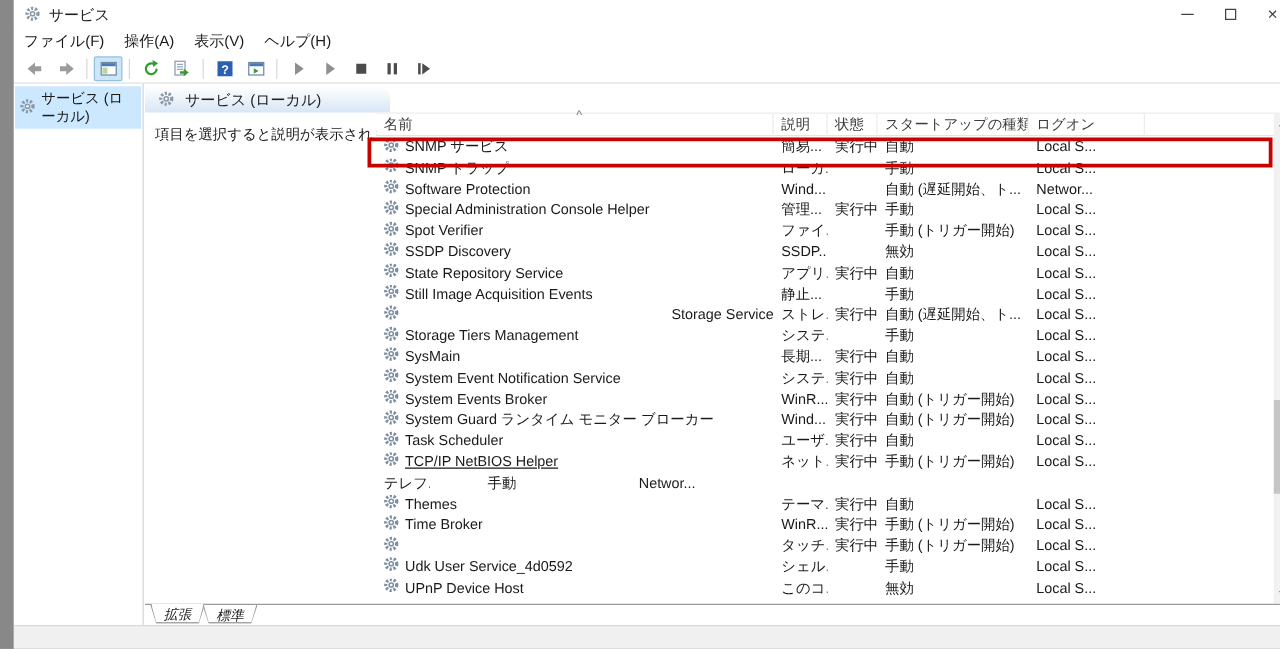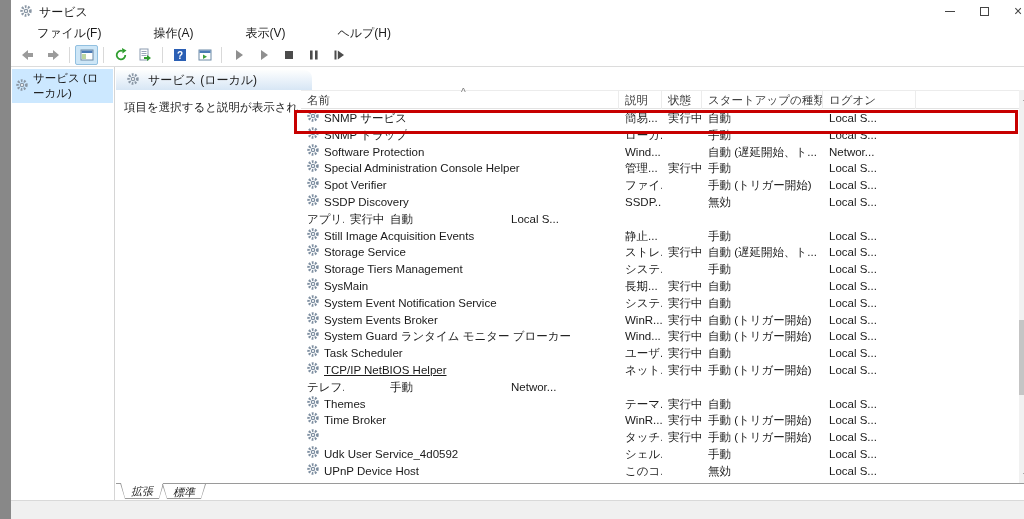--- a/index.html
+++ b/index.html
@@ -13,21 +13,21 @@
   #titlebar { position:absolute; left:0; top:0; width:1024px; height:22px; background:#fff; }
   #title-icon { position:absolute; left:8px; top:4px; width:14px; height:14px; }
   #title-text { position:absolute; left:28px; top:4px; font-size:12px; }
   .winctl { position:absolute; top:0; width:34px; height:22px; display:flex; align-items:center; justify-content:center; color:#444; cursor:default; }
   #btn-min  { right:68px; } #btn-max { right:34px; } #btn-close { right:0; }
   #btn-min span { display:block; width:10px; border-top:1px solid #444; }
   #btn-max span { display:block; width:9px; height:9px; border:1px solid #444; }
   #btn-close { font-size:14px; }
   
   #menubar { position:absolute; left:0; top:22px; width:1024px; height:22px; background:#fff; display:flex; align-items:center; }
-  .menu-item { padding:0 26px; height:22px; line-height:22px; font-size:12px; }
+  .menu-item { padding:0 8px; height:22px; line-height:22px; font-size:12px; }
   
   #toolbar { position:absolute; left:0; top:44px; width:1024px; height:23px; background:#fff; border-bottom:1px solid #dcdcdc; display:flex; align-items:center; padding-left:4px; }
   .tbtn { width:23px; height:20px; display:flex; align-items:center; justify-content:center; border:1px solid transparent; border-radius:2px; margin:0 1px; }
   .tbtn.active { background:#cde6f7; border-color:#92c0e0; }
   .tsep { width:1px; height:16px; background:#d9d9d9; margin:0 4px; }
   .tbtn svg { display:block; }
   
   #tree-panel { position:absolute; left:0; top:67px; width:104px; height:433px; background:#fff; border-right:1px solid #d5d5d5; }
   .tree-item { display:flex; align-items:center; gap:4px; margin:2px 1px; padding:2px 3px; font-size:11.5px; }
   .tree-item.selected { background:#cce8ff; }
@@ -289,41 +289,49 @@
                   <circle cx="8" cy="8" r="1.2" fill="#fff"></circle>
                 </svg></span>
               <span style="overflow: hidden; white-space: nowrap;">SSDP Discovery</span>
             </div>
             <div class="rcell description" style="width: 43px;">SSDP..</div>
             <div class="rcell status" style="width: 40px;"></div>
             <div class="rcell startup_type" style="width: 121px;">無効</div>
             <div class="rcell logon" style="width: 196px;">Local S...</div>
           </div>
           <div class="svc-row">
+            <div class="rcell name" style="width: 318px;">
+              <span class="gear"><svg width="14" height="14" viewBox="0 0 16 16">
+                  <circle cx="8" cy="8" r="5" fill="none" stroke="#7d8ea0" stroke-width="3" stroke-dasharray="2 1.6"></circle>
+                  <circle cx="8" cy="8" r="2.6" fill="#7d8ea0"></circle>
+                  <circle cx="8" cy="8" r="1.2" fill="#fff"></circle>
+                </svg></span>
+              <span style="overflow: hidden; white-space: nowrap;">State Repository Service</span>
+            </div>
             <div class="rcell description" style="width: 43px;">アプリ...</div>
             <div class="rcell status" style="width: 40px;">実行中</div>
             <div class="rcell startup_type" style="width: 121px;">自動</div>
             <div class="rcell logon" style="width: 196px;">Local S...</div>
           </div>
           <div class="svc-row">
             <div class="rcell name" style="width: 318px;">
               <span class="gear"><svg width="14" height="14" viewBox="0 0 16 16">
                   <circle cx="8" cy="8" r="5" fill="none" stroke="#7d8ea0" stroke-width="3" stroke-dasharray="2 1.6"></circle>
                   <circle cx="8" cy="8" r="2.6" fill="#7d8ea0"></circle>
                   <circle cx="8" cy="8" r="1.2" fill="#fff"></circle>
                 </svg></span>
               <span style="overflow: hidden; white-space: nowrap;">Still Image Acquisition Events</span>
             </div>
             <div class="rcell description" style="width: 43px;">静止...</div>
             <div class="rcell status" style="width: 40px;"></div>
             <div class="rcell startup_type" style="width: 121px;">手動</div>
             <div class="rcell logon" style="width: 196px;">Local S...</div>
           </div>
           <div class="svc-row">
-            <div class="rcell name" style="width: 318px;">
+            <div class="rcell name" style="width: 318px; justify-content: space-between;">
               <span class="gear"><svg width="14" height="14" viewBox="0 0 16 16">
                   <circle cx="8" cy="8" r="5" fill="none" stroke="#7d8ea0" stroke-width="3" stroke-dasharray="2 1.6"></circle>
                   <circle cx="8" cy="8" r="2.6" fill="#7d8ea0"></circle>
                   <circle cx="8" cy="8" r="1.2" fill="#fff"></circle>
                 </svg></span>
               <span style="overflow: hidden; white-space: nowrap;">Storage Service</span>
             </div>
             <div class="rcell description" style="width: 43px;">ストレ...</div>
             <div class="rcell status" style="width: 40px;">実行中</div>
             <div class="rcell startup_type" style="width: 121px;">自動 (遅延開始、ト...</div>

